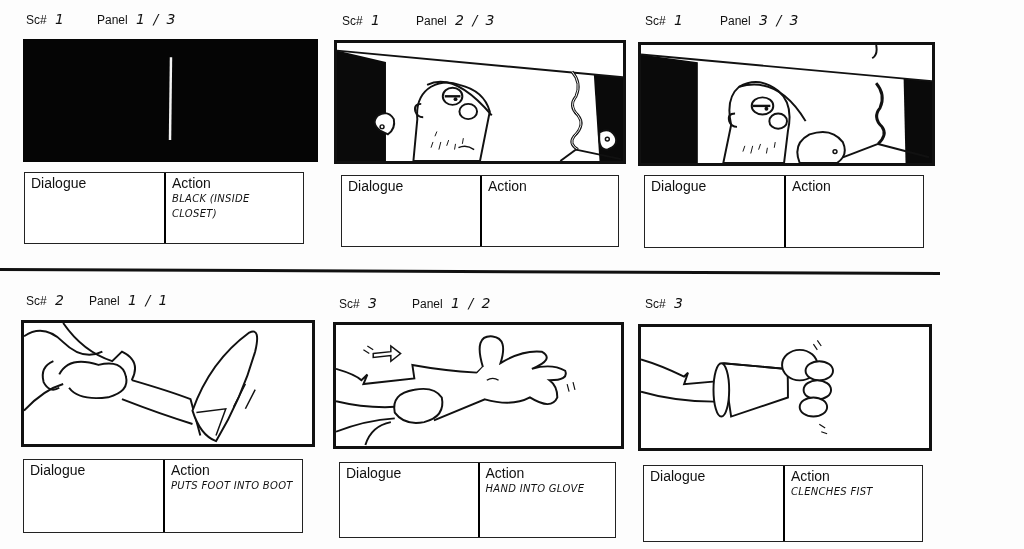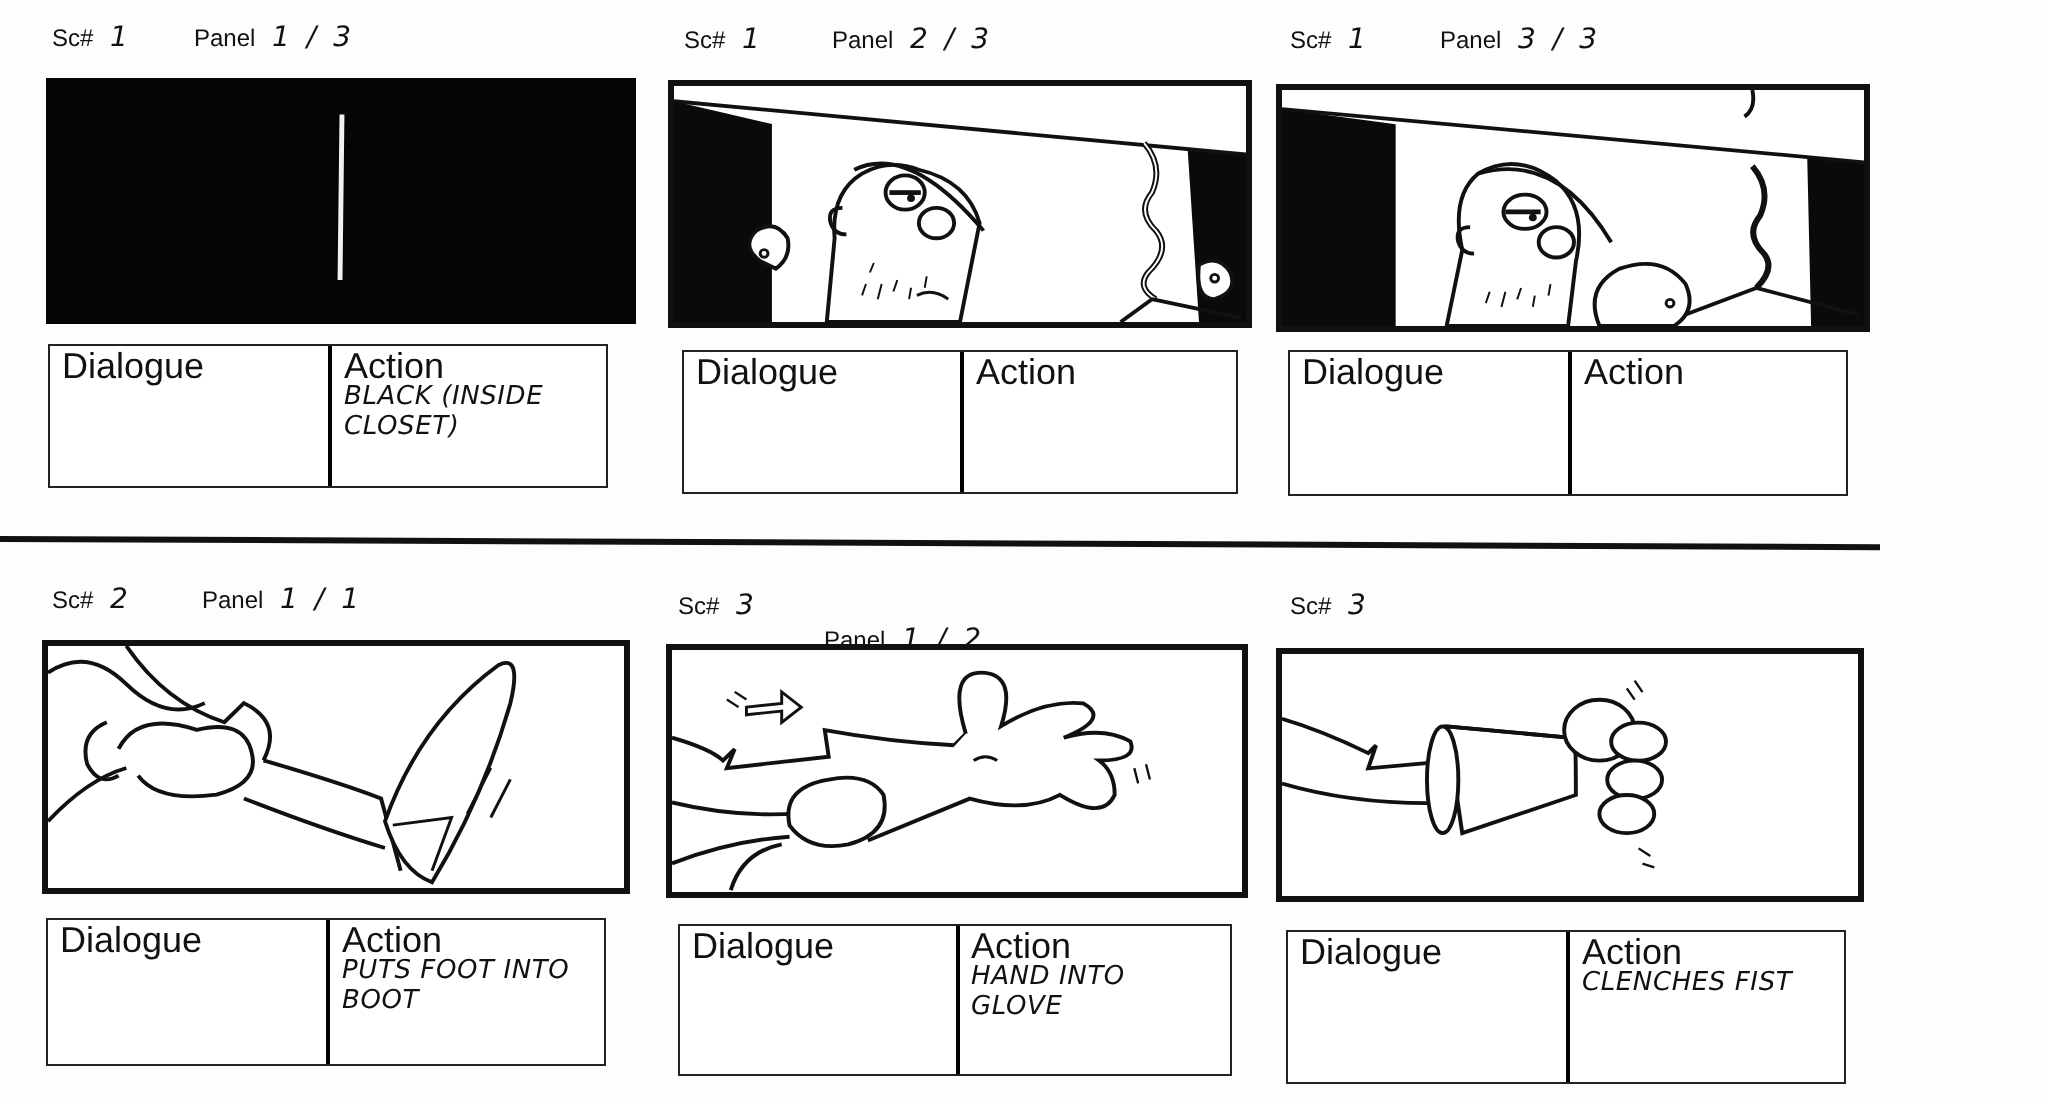--- a/index.html
+++ b/index.html
@@ -10,22 +10,22 @@
       color: #111;
     }
     .hdr { position: absolute; font-size: 12px; line-height: 14px; white-space: nowrap; }
     .hdr .lbl { font-family: "Liberation Sans", sans-serif; }
     .hdr .hand { font-family: "DejaVu Sans", sans-serif; font-size: 14px; font-style: italic; margin-left: 5px; letter-spacing: 2px; }
     .frame { position: absolute; box-sizing: border-box; border: 3px solid #111; background: #fff; overflow: hidden; }
     .frame svg { position: absolute; left: 0; top: 0; width: 100%; height: 100%; }
     .notes { position: absolute; box-sizing: border-box; border: 1.5px solid #222; background: #fff; display: flex; }
     .notes .col { box-sizing: border-box; height: 100%; padding: 4px 6px; flex: 1 1 50%; }
     .notes .col + .col { border-left: 2px solid #000000; }
-    .notes .ttl { font-size: 18px; line-height: 13px; display: block; }
-    .notes .txt { font-family: "DejaVu Sans", sans-serif; font-size: 13px; line-height: 15px; text-transform: uppercase; font-style: italic; letter-spacing: 0.3px; display: block; white-space: pre-line; margin-top: 1px; }
+    .notes .ttl { font-size: 14px; line-height: 13px; display: block; }
+    .notes .txt { font-family: "DejaVu Sans", sans-serif; font-size: 10px; line-height: 15px; text-transform: uppercase; font-style: italic; letter-spacing: 0.3px; display: block; white-space: pre-line; margin-top: 1px; }
     .divider { position: absolute; left: 0; top: 268px; width: 940px; height: 3px; background: #111; transform: rotate(0.25deg); transform-origin: left center; }
   </style>
 </head>
 <body>
 
 <div class="hdr" style="left:26px;top:12px;">
   <span class="lbl">Sc#</span>
   <span class="hand">1</span>
 </div>
 <div class="hdr" style="left:97px;top:12px;">
@@ -132,21 +132,21 @@
     <span class="ttl">Action</span>
   </div>
 </div>
 
 <div class="divider"></div>
 
 <div class="hdr" style="left:26px;top:293px;text-align:center;">
   <span class="lbl">Sc#</span>
   <span class="hand">2</span>
 </div>
-<div class="hdr" style="left:101px;top:293px;">
+<div class="hdr" style="left:89px;top:293px;">
   <span class="lbl">Panel</span>
   <span class="hand">1 / 1</span>
 </div>
 <div class="frame" style="left:21px;top:320px;width:294px;height:127px;">
   <svg viewBox="0 0 294 127" preserveAspectRatio="none">
     <path d="M0,14 Q20,0 40,20 Q60,40 80,30" fill="none" stroke="#111" stroke-width="2"></path>
     <path d="M40,0 Q60,30 90,40 L100,30 Q120,40 110,60" fill="none" stroke="#111" stroke-width="2"></path>
     <path d="M30,40 q-14,6 -10,22 q6,12 16,6" fill="#fff" stroke="#111" stroke-width="2"></path>
     <path d="M36,54 q10,-20 40,-10 q24,-6 28,12 q4,16 -18,22 q-30,4 -40,-10" fill="#fff" stroke="#111" stroke-width="2"></path>
     <path d="M0,92 Q20,70 40,64" fill="none" stroke="#111" stroke-width="2"></path>
@@ -165,21 +165,21 @@
   <div class="col">
     <span class="ttl">Action</span>
     <span class="txt">Puts foot into boot</span>
   </div>
 </div>
 
 <div class="hdr" style="left:339px;top:296px;">
   <span class="lbl">Sc#</span>
   <span class="hand">3</span>
 </div>
-<div class="hdr" style="left:412px;top:296px;margin-top:17px;">
+<div class="hdr" style="left:412px;top:296px;">
   <span class="lbl">Panel</span>
   <span class="hand">1 / 2</span>
 </div>
 <div class="frame" style="left:333px;top:322px;width:291px;height:127px;">
   <svg viewBox="0 0 291 127" preserveAspectRatio="none">
     <path d="M0,46 Q20,52 26,58 l6,-6 -4,10 L80,56 L78,42 Q110,48 144,50 L150,44" fill="none" stroke="#111" stroke-width="2"></path>
     <path d="M0,80 Q40,90 80,84" fill="none" stroke="#111" stroke-width="2"></path>
     <path d="M0,112 Q30,100 60,98" fill="none" stroke="#111" stroke-width="2"></path>
     <path d="M150,44 Q140,10 160,12 Q176,14 168,40 Q190,26 210,28 q14,8 -10,18 Q220,40 234,48 q4,10 -16,10 Q226,64 226,76 q-6,14 -28,0 Q180,86 152,78 L100,100" fill="#fff" stroke="#111" stroke-width="2"></path>
     <path d="M154,58 q6,-4 12,0" fill="none" stroke="#111" stroke-width="1.5"></path>

